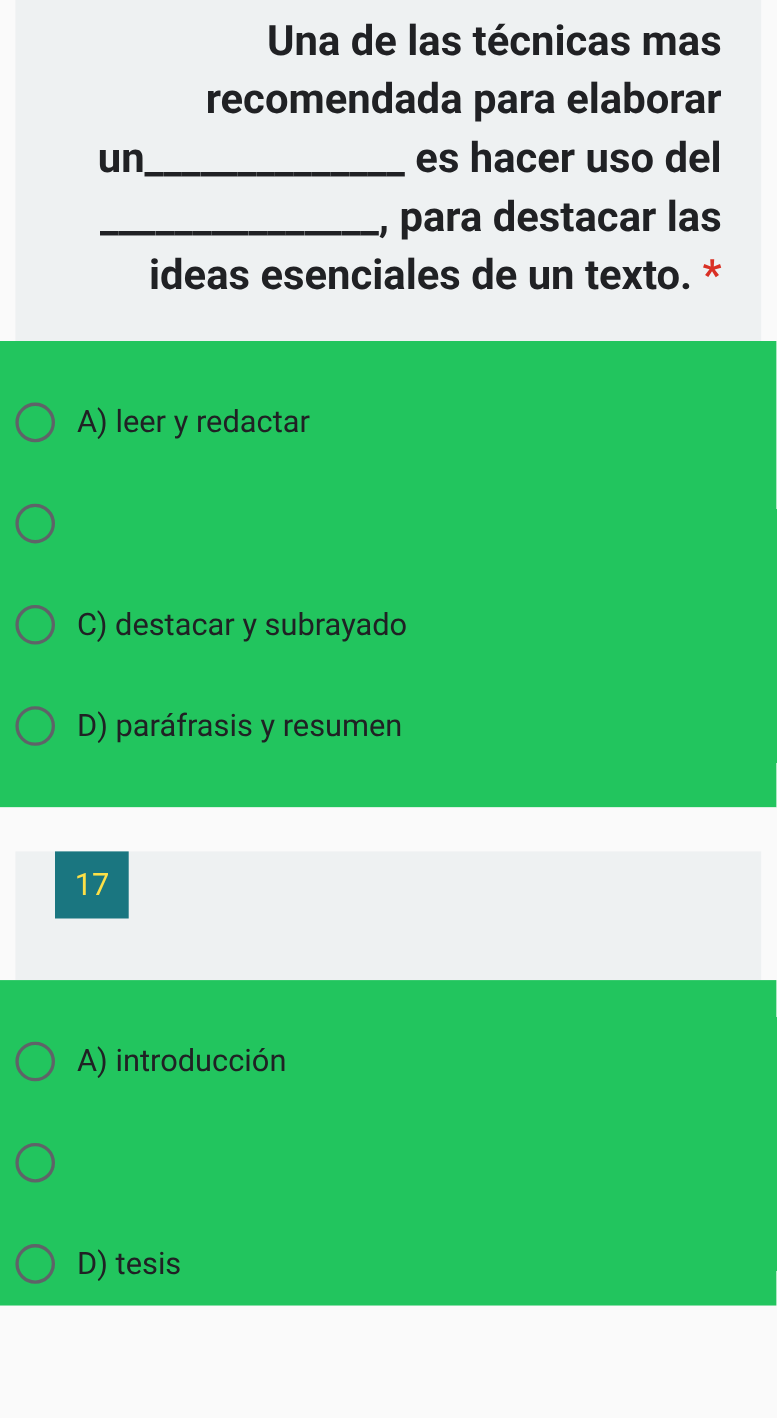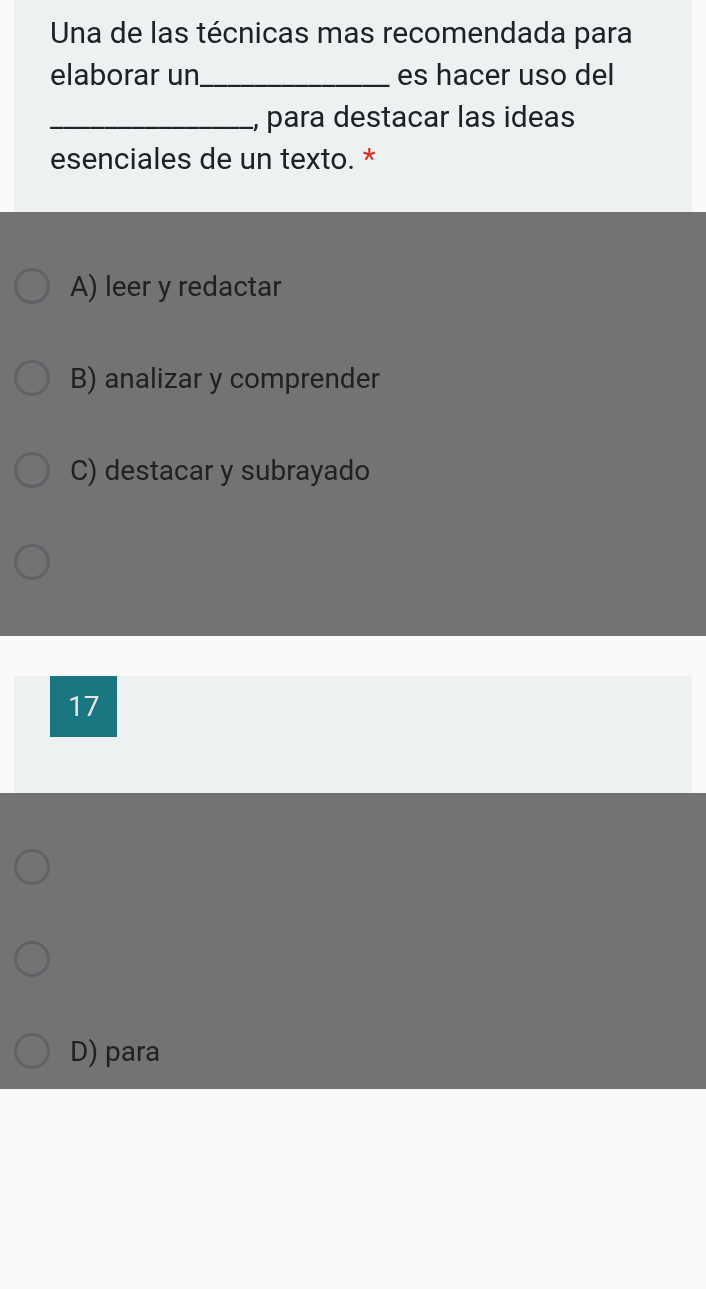--- a/index.html
+++ b/index.html
@@ -16,38 +16,39 @@
     .question-card {
       background: #eef1f2;
       margin: 0 14px 0 14px;
     }
     .question-header {
       padding: 12px 36px 32px 36px;
     }
     .question-number {
       display: inline-block;
       background: #1a7680;
-      color: #e5e5e5;
+      color: #fde047;
       font-size: 28px;
       font-weight: 400;
       padding: 14px 18px;
       margin-bottom: 24px;
     }
     .question-text {
-      font-size: 30px;
+      font-size: 38px;
       line-height: 1.4;
       color: #202124;
-      font-weight: 400;
+      font-weight: 700;
+      text-align: right;
     }
     .required-star {
       color: #d93025;
     }
     .options-wrap {
       padding: 28px 14px 28px 14px;
-      background: #737373;
+      background: #22c55e;
     }
     .option-row {
       display: flex;
       align-items: center;
       padding: 28px 0;
       cursor: pointer;
     }
     .radio-circle {
       width: 36px;
       height: 36px;
@@ -78,43 +79,44 @@
   </div>
 </div>
 
 <div class="options-wrap">
   <div class="option-row">
     <div class="radio-circle"></div>
     <div class="option-label">A) leer y redactar</div>
   </div>
   <div class="option-row">
     <div class="radio-circle"></div>
-    <div class="option-label">B) analizar y comprender</div>
   </div>
   <div class="option-row">
     <div class="radio-circle"></div>
     <div class="option-label">C) destacar y subrayado</div>
   </div>
   <div class="option-row">
     <div class="radio-circle"></div>
+    <div class="option-label">D) paráfrasis y resumen</div>
   </div>
 </div>
 
 <div class="gap"></div>
 
 <div class="question-card">
   <div class="question-header" style="padding-top:0;">
     <div class="question-number">17</div>
   </div>
 </div>
 
 <div class="options-wrap" style="padding-bottom:10px;">
   <div class="option-row">
     <div class="radio-circle"></div>
+    <div class="option-label">A) introducción</div>
   </div>
   <div class="option-row">
     <div class="radio-circle"></div>
   </div>
   <div class="option-row" style="padding-bottom:10px;">
     <div class="radio-circle"></div>
-    <div class="option-label">D) para</div>
+    <div class="option-label">D) tesis</div>
   </div>
 </div>
 
 </body></html>

